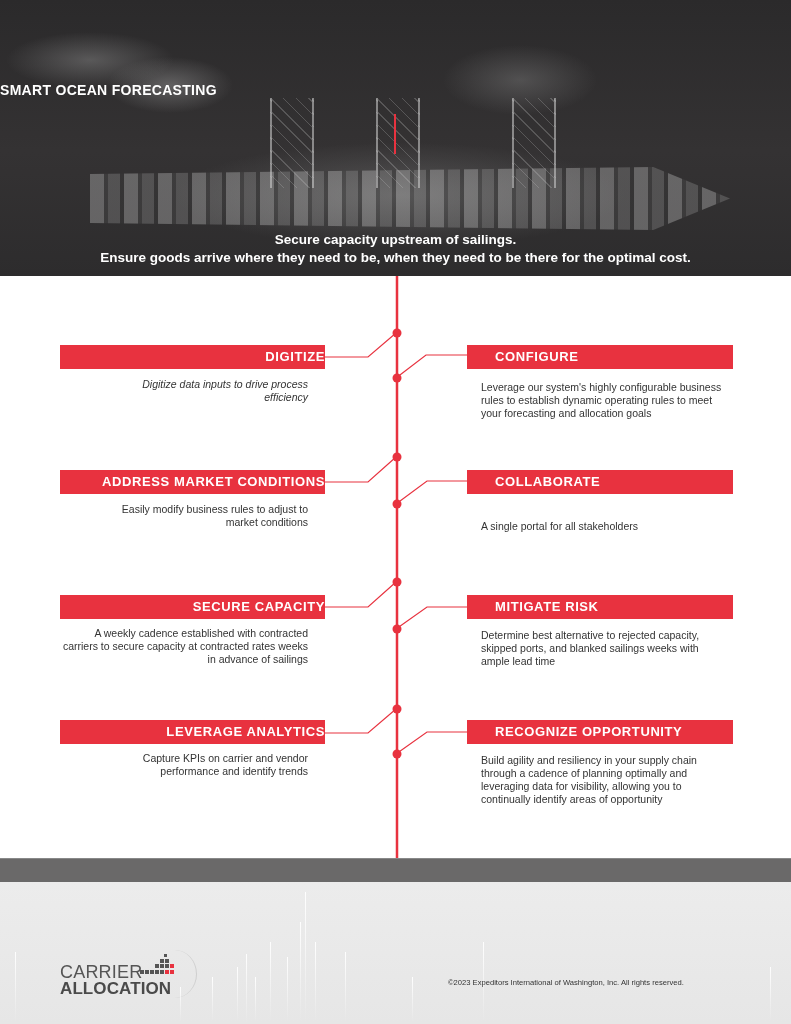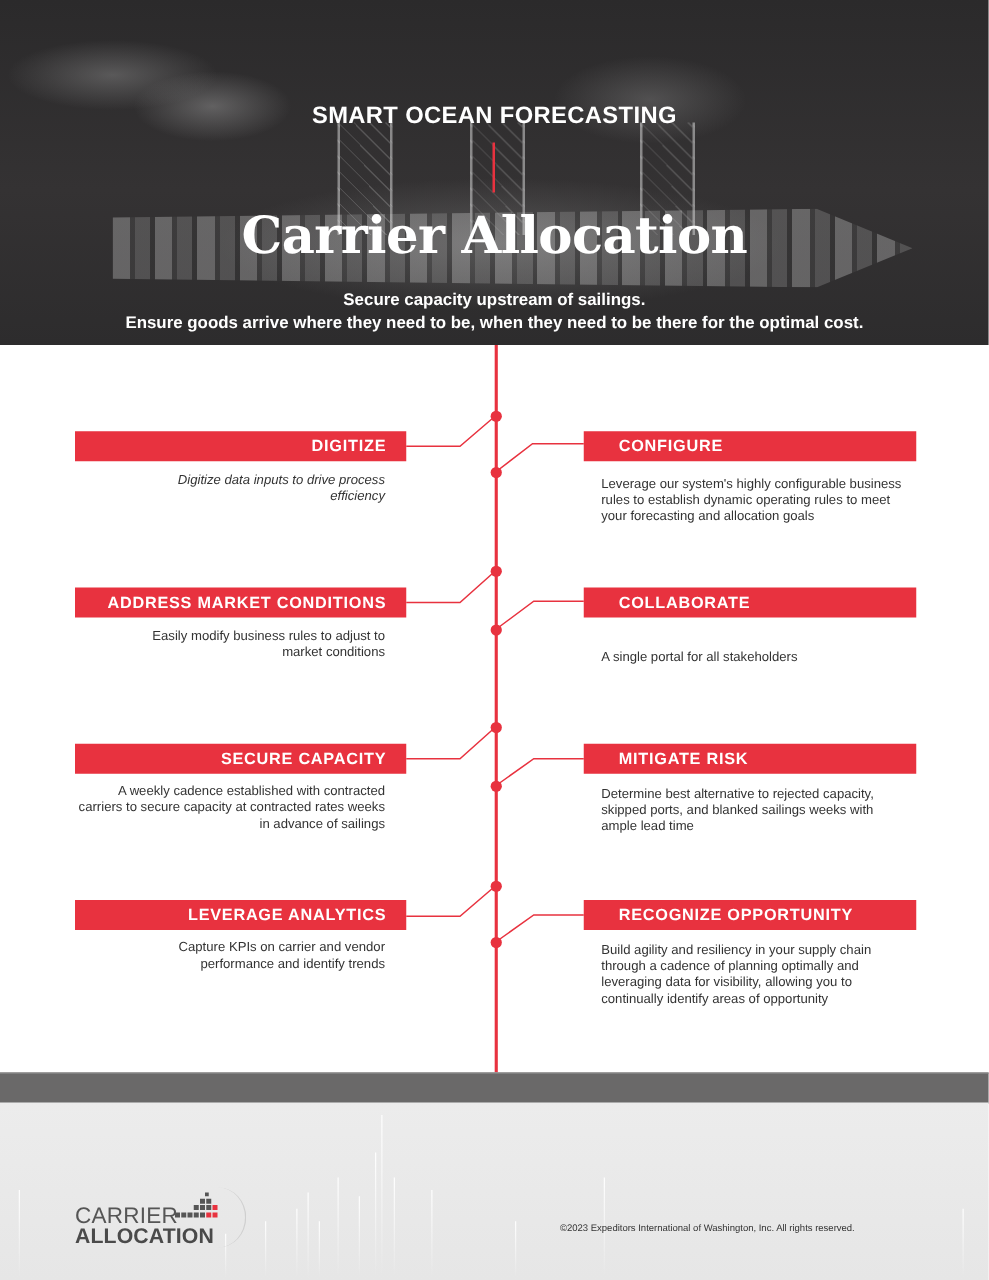--- a/index.html
+++ b/index.html
@@ -12,30 +12,30 @@
       radial-gradient(ellipse 300px 70px at 400px 195px, rgba(130,130,130,0.45), transparent 75%),
       linear-gradient(180deg, #2b2a2b 0%, #343233 55%, #2d2c2d 100%);
   }
   .hero .ship { position: absolute; left: 90px; top: 160px; width: 640px; height: 70px;
     background: repeating-linear-gradient(90deg, rgba(200,200,200,0.35) 0 14px, rgba(80,80,80,0.35) 14px 18px, rgba(160,160,160,0.3) 18px 30px, rgba(60,60,60,0.3) 30px 34px);
     clip-path: polygon(0 20%, 88% 10%, 100% 55%, 88% 100%, 0 90%);
   }
   .hero .crane { position: absolute; width: 40px; height: 90px; top: 98px; border-left: 2px solid rgba(210,210,210,0.55); border-right: 2px solid rgba(210,210,210,0.55);
     background: repeating-linear-gradient(45deg, transparent 0 8px, rgba(200,200,200,0.25) 8px 9px); }
   .hero .crane-red { position: absolute; left: 394px; top: 114px; width: 2px; height: 40px; background: #e8323f; }
-  .hero-eyebrow { position: absolute; top: 82px; left: 0; width: 791px; text-align: center; color: #ffffff; font-weight: bold; font-size: 19px; letter-spacing: 0.3px; }
+  .hero-eyebrow { position: absolute; top: 82px; left: 0; width: 791px; text-align: left; color: #ffffff; font-weight: bold; font-size: 14px; letter-spacing: 0.3px; }
   .hero-title { position: absolute; top: 164px; left: 0; width: 791px; text-align: center; color: #ffffff; font-family: "DejaVu Serif", "Liberation Serif", serif; font-weight: bold; font-size: 41px; letter-spacing: -0.5px; }
   .hero-sub { position: absolute; left: 0; width: 791px; text-align: center; color: #ffffff; font-weight: bold; font-size: 13.5px; }
   .hero-sub.l1 { top: 232px; }
   .hero-sub.l2 { top: 250px; }
 
   .spine-svg { position: absolute; left: 0; top: 276px; width: 791px; height: 582px; }
 
   .bar { position: absolute; height: 24px; background: #e8323f; color: #ffffff; font-weight: bold; font-size: 13px; letter-spacing: 0.6px; line-height: 24px; box-sizing: border-box; }
-  .bar.left { left: 60px; width: 265px; text-align: right; padding-right: 16px; }
+  .bar.left { left: 60px; width: 265px; text-align: right; }
   .bar.right { left: 467px; width: 266px; text-align: left; padding-left: 28px; }
   .desc { position: absolute; font-size: 10.5px; line-height: 13px; color: #333333; }
   .desc.left { left: 60px; width: 248px; text-align: right; }
   .desc.right { left: 481px; width: 260px; text-align: left; }
 
   .gray-band { position: absolute; left: 0; top: 858px; width: 791px; height: 24px; background: #6a6969; border-top: 1px solid #888; }
   .footer { position: absolute; left: 0; top: 882px; width: 791px; height: 142px; background: linear-gradient(180deg, #ececec, #e6e6e6); overflow: hidden; }
   .footer .streak { position: absolute; width: 1px; background: linear-gradient(180deg, rgba(255,255,255,0.95), rgba(255,255,255,0)); }
   .logo { position: absolute; left: 60px; top: 948px; width: 130px; height: 52px; }
   .logo-arc { position: absolute; left: 92px; top: 2px; width: 44px; height: 48px; border-right: 1px solid #cfcfcf; border-radius: 50%; }
@@ -48,21 +48,20 @@
 </head>
 <body>
 
 <div class="hero">
   <div class="ship"></div>
   <div class="crane" style="left:270px;"></div>
   <div class="crane" style="left:376px;"></div>
   <div class="crane" style="left:512px;"></div>
   <div class="crane-red"></div>
   <div class="hero-eyebrow">SMART OCEAN FORECASTING</div>
-  <div class="hero-title">Carrier Allocation</div>
   <div class="hero-sub l1">Secure capacity upstream of sailings.</div>
   <div class="hero-sub l2">Ensure goods arrive where they need to be, when they need to be there for the optimal cost.</div>
 </div>
 
 <svg class="spine-svg" viewBox="0 0 791 582" xmlns="http://www.w3.org/2000/svg">
   <g stroke="#e8323f" fill="none">
     <line x1="397" y1="0" x2="397" y2="582" stroke-width="2.5"></line>
 
     <polyline points="325,81 368,81 396,57" stroke-width="1.2"></polyline>
     <polyline points="396,102 426,79 467,79" stroke-width="1.2"></polyline>

